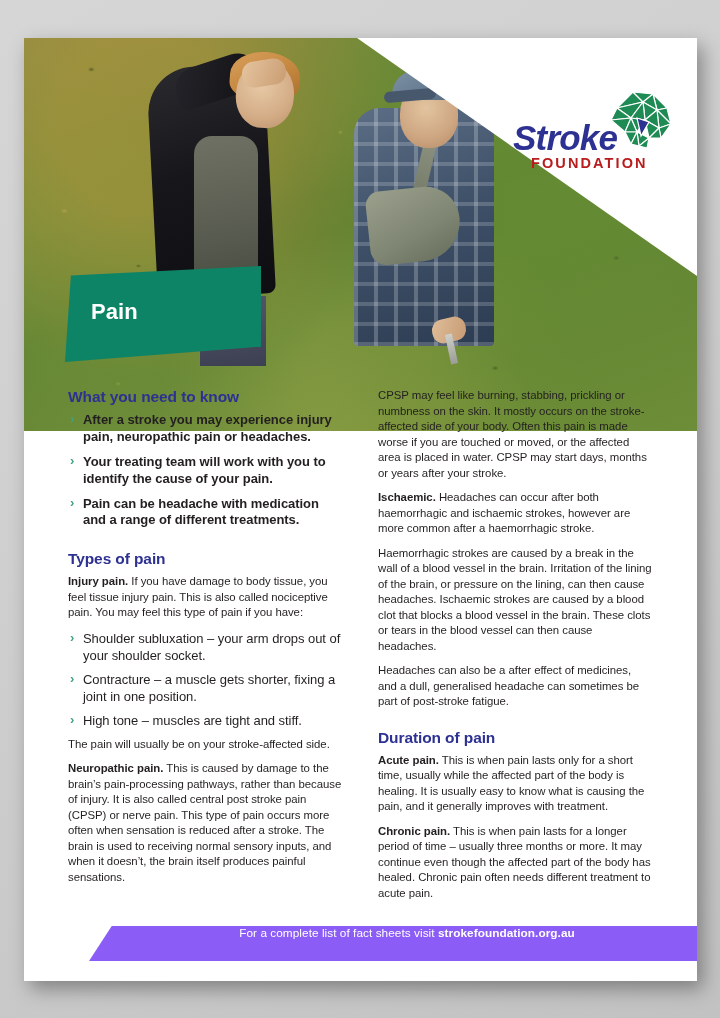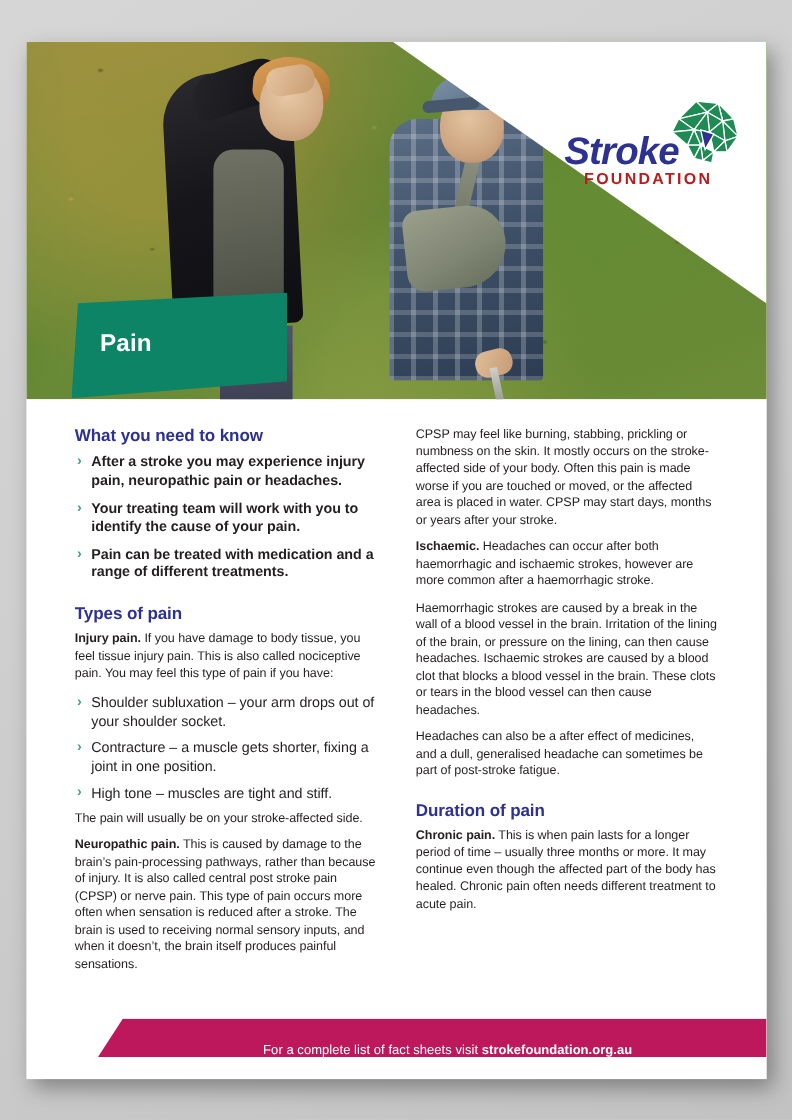--- a/index.html
+++ b/index.html
@@ -29,21 +29,21 @@
     background: #ffffff;
     box-shadow: 6px 8px 18px rgba(0,0,0,.35);
     overflow: hidden;
   }
 
   
   .hero {
     position: absolute;
     left: 0; top: 0;
     width: 673px;
-    height: 325px;
+    height: 393px;
     overflow: hidden;
   }
   .hero-photo {
     position: absolute;
     inset: 0;
     background:
       radial-gradient(circle at 18% 22%, rgba(180,150,60,.55) 0 14%, rgba(0,0,0,0) 40%),
       radial-gradient(circle at 8% 62%, rgba(120,150,60,.5) 0 12%, rgba(0,0,0,0) 38%),
       radial-gradient(circle at 74% 14%, rgba(110,150,55,.5) 0 16%, rgba(0,0,0,0) 44%),
       radial-gradient(circle at 92% 78%, rgba(90,130,45,.55) 0 18%, rgba(0,0,0,0) 46%),
@@ -288,24 +288,24 @@
     line-height: 1.3;
   }
 
   
   .footer-bar {
     position: absolute;
     left: 41px;
     top: 888px;
     width: 632px;
     height: 35px;
-    background: #be185d;
+    background: #8b5cf6;
     clip-path: polygon(7.4% 0, 100% 0, 100% 100%, 3.8% 100%);
     display: flex;
-    align-items: flex-end;
+    align-items: flex-start;
     justify-content: center;
   }
   .footer-bar span {
     color: #ffffff;
     font-size: 11.8px;
     letter-spacing: .05px;
     padding-left: 26px;
   }
   .footer-bar span b { font-weight: bold; }
 </style>
@@ -375,21 +375,21 @@
     </div>
 
     <div class="columns">
 
       <div class="col col-left">
         <h2 class="section">What you need to know</h2>
 
         <ul class="bullets strong">
           <li>After a stroke you may experience injury pain, neuropathic pain or headaches.</li>
           <li>Your treating team will work with you to identify the cause of your pain.</li>
-          <li>Pain can be treated with medication and a range of different treatments.</li>
+          <li>Pain can be headache with medication and a range of different treatments.</li>
         </ul>
 
         <h2 class="section second">Types of pain</h2>
 
         <p class="para"><b>Injury pain.</b><span> If you have damage to body tissue, you feel tissue injury pain. This is also called nociceptive pain. You may feel this type of pain if you have:</span></p>
 
         <ul class="bullets">
           <li>Shoulder subluxation – your arm drops out of your shoulder socket.</li>
           <li>Contracture – a muscle gets shorter, fixing a joint in one position.</li>
           <li>High tone – muscles are tight and stiff.</li>
@@ -404,20 +404,21 @@
         <p class="para">CPSP may feel like burning, stabbing, prickling or numbness on the skin. It mostly occurs on the stroke-affected side of your body. Often this pain is made worse if you are touched or moved, or the affected area is placed in water. CPSP may start days, months or years after your stroke.</p>
 
         <p class="para"><b>Ischaemic.</b><span> Headaches can occur after both haemorrhagic and ischaemic strokes, however are more common after a haemorrhagic stroke.</span></p>
 
         <p class="para">Haemorrhagic strokes are caused by a break in the wall of a blood vessel in the brain. Irritation of the lining of the brain, or pressure on the lining, can then cause headaches. Ischaemic strokes are caused by a blood clot that blocks a blood vessel in the brain. These clots or tears in the blood vessel can then cause headaches.</p>
 
         <p class="para">Headaches can also be a after effect of medicines, and a dull, generalised headache can sometimes be part of post-stroke fatigue.</p>
 
         <h2 class="section second">Duration of pain</h2>
 
+        <p class="para"><b>Acute pain.</b><span> This is when pain lasts only for a short time, usually while the affected part of the body is healing. It is usually easy to know what is causing the pain, and it generally improves with treatment.</span></p>
 
         <p class="para"><b>Chronic pain.</b><span> This is when pain lasts for a longer period of time – usually three months or more. It may continue even though the affected part of the body has healed. Chronic pain often needs different treatment to acute pain.</span></p>
       </div>
     </div>
 
     <div class="footer-bar">
       <span><span>For a complete list of fact sheets visit </span><b>strokefoundation.org.au</b></span>
     </div>
 
   </div>

